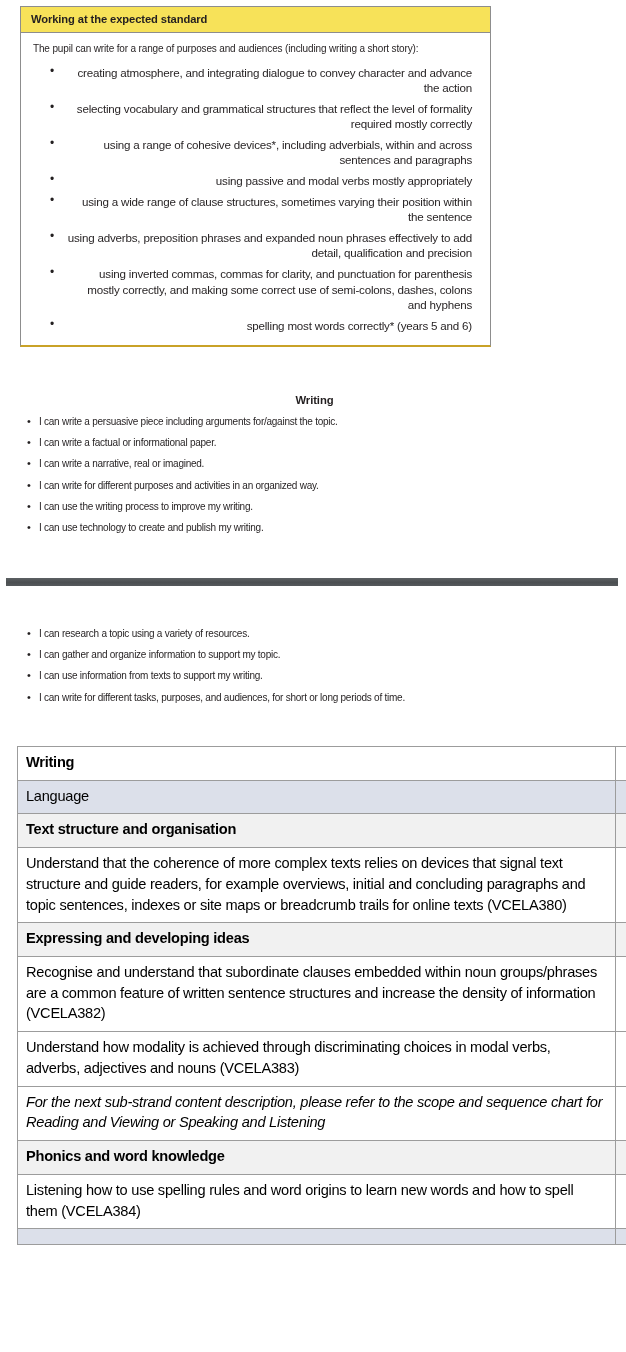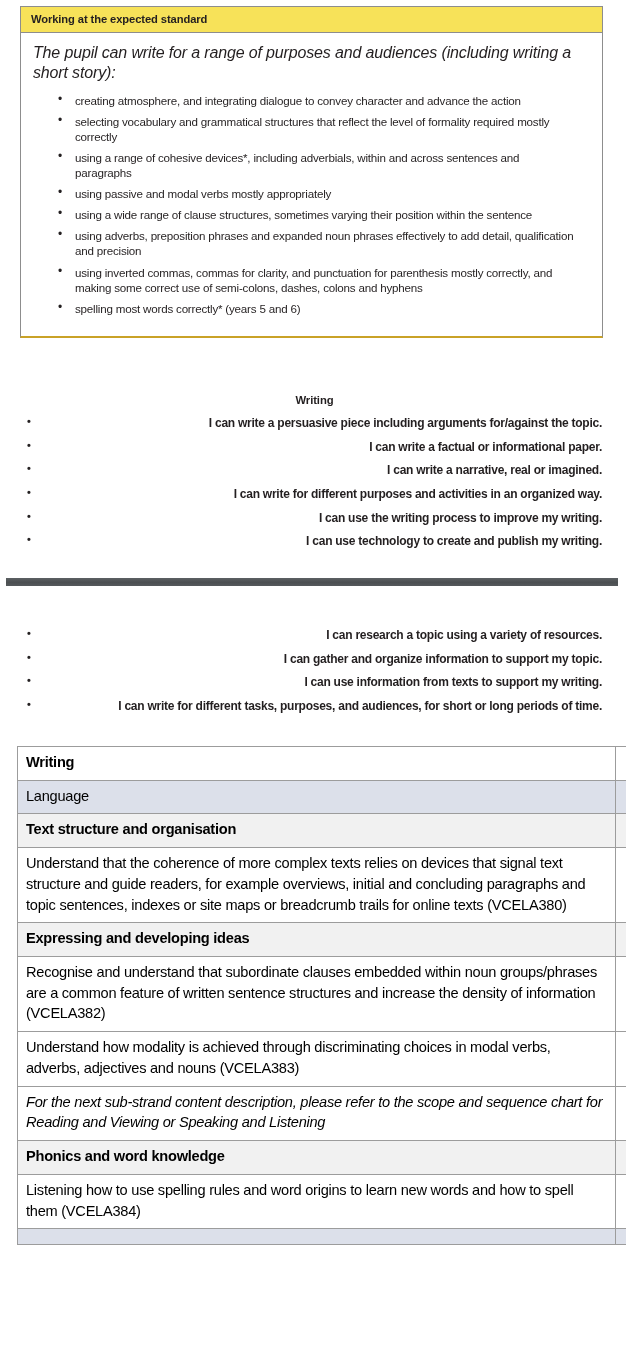--- a/index.html
+++ b/index.html
@@ -14,48 +14,48 @@
     overflow: hidden;
     font-family: "Liberation Sans", sans-serif;
     color: #231f20;
   }
 
   
   .std-box {
     position: absolute;
     left: 20px;
     top: 6px;
-    width: 583px;
+    width: 471px;
     border: 1px solid #8d8d8d;
     border-bottom: 2px solid #c9a227;
     background: #ffffff;
   }
   .std-box-header {
     background: #f7e259;
     padding: 6px 10px 7px 10px;
     font-weight: bold;
     font-size: 11.2px;
     letter-spacing: -0.1px;
     color: #231f20;
     border-bottom: 1px solid #8d8d8d;
   }
   .std-box-body {
     padding: 10px 12px 12px 12px;
   }
   .std-intro {
-    font-size: 16px;
+    font-size: 10px;
     line-height: 1.28;
     margin: 0 0 9px 0;
     letter-spacing: -0.15px;
-    font-style: italic;
   }
   ul.std-list {
-    margin: 8px;
+    margin: 0;
     padding: 0 6px 0 34px;
     list-style: none;
+    text-align: right;
   }
   ul.std-list li {
     position: relative;
     font-size: 11.6px;
     line-height: 1.30;
     margin-bottom: 6px;
     letter-spacing: -0.2px;
   }
   ul.std-list li:last-child { margin-bottom: 0; }
   ul.std-list li::before {
@@ -75,27 +75,26 @@
     letter-spacing: -0.1px;
     margin: 0;
   }
   ul.ican-list {
     margin: 0;
     padding: 0;
     list-style: none;
   }
   ul.ican-list li {
     position: relative;
-    font-size: 12px;
+    font-size: 10px;
     line-height: 1.22;
     padding-left: 12px;
     margin-bottom: 9px;
     letter-spacing: -0.25px;
-    font-weight: 700;
-    text-align: right;
+    font-weight: 400;
   }
   ul.ican-list li::before {
     content: "\2022";
     position: absolute;
     left: 0;
     top: -1px;
     font-size: 11px;
   }
 
   .block-writing-ican {

